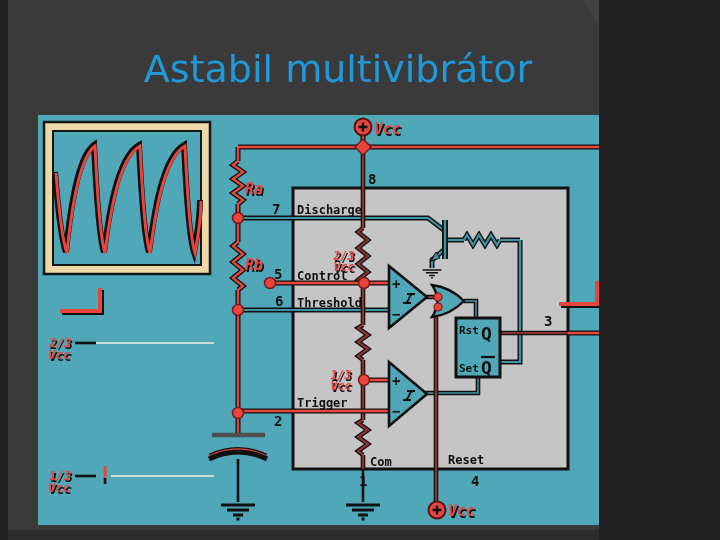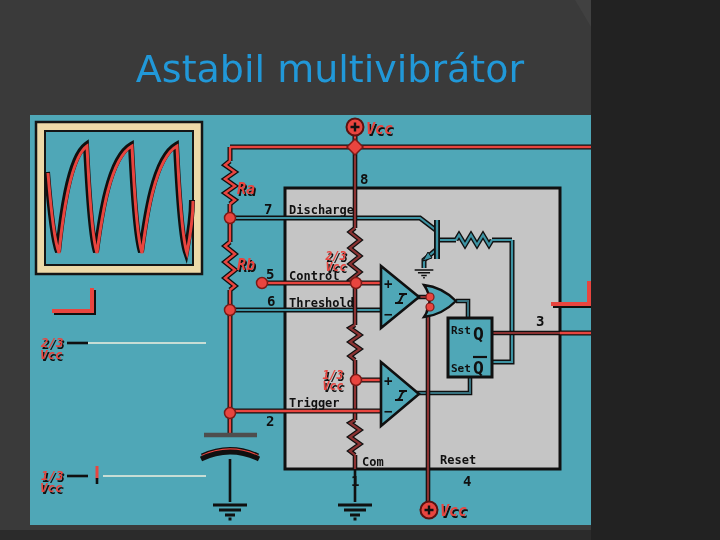--- a/index.html
+++ b/index.html
@@ -1,16 +1,16 @@
 <!DOCTYPE html>
 <html><head>
 <meta charset="utf-8">
 <style>
   html,body{margin:0;padding:0;background:#222;}
-  #slide{position:relative;width:591px;height:540px;overflow:hidden;}
+  #slide{position:relative;width:591px;height:540px;overflow:hidden;padding-left:8px;}
   svg{display:block;}
   .t{font-family:"DejaVu Sans Mono","Liberation Mono",monospace;font-weight:bold;fill:#101010;}
   .s12{font-size:12px;}
   .s14{font-size:14px;}
   .s11{font-size:11px;}
   .s18{font-size:18px;}
   .rl{font-family:"DejaVu Sans Mono","Liberation Mono",monospace;font-weight:bold;font-style:italic;
       fill:#e8453f;text-shadow:1.5px 1.5px 0 #101010;}
   .r15{font-size:15px;}
   .r12{font-size:12.5px;}

